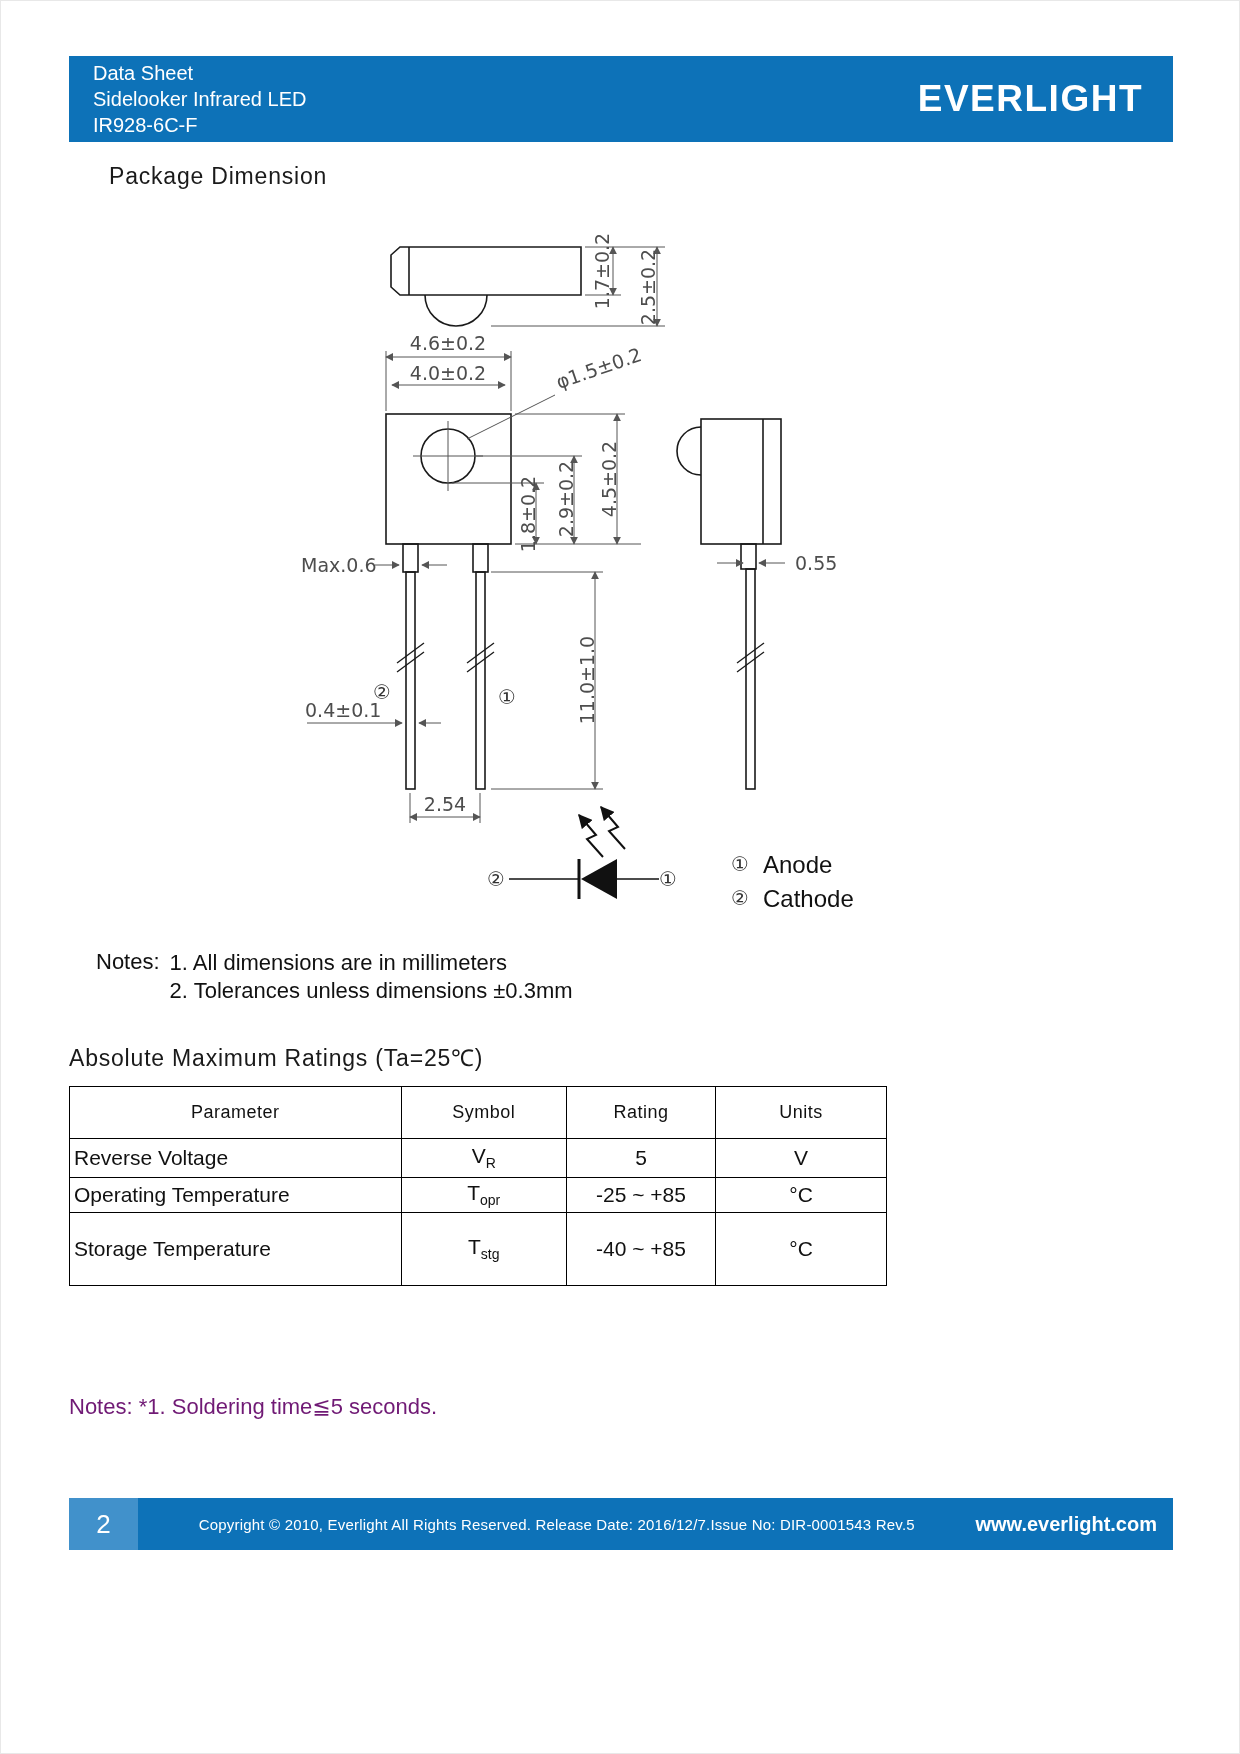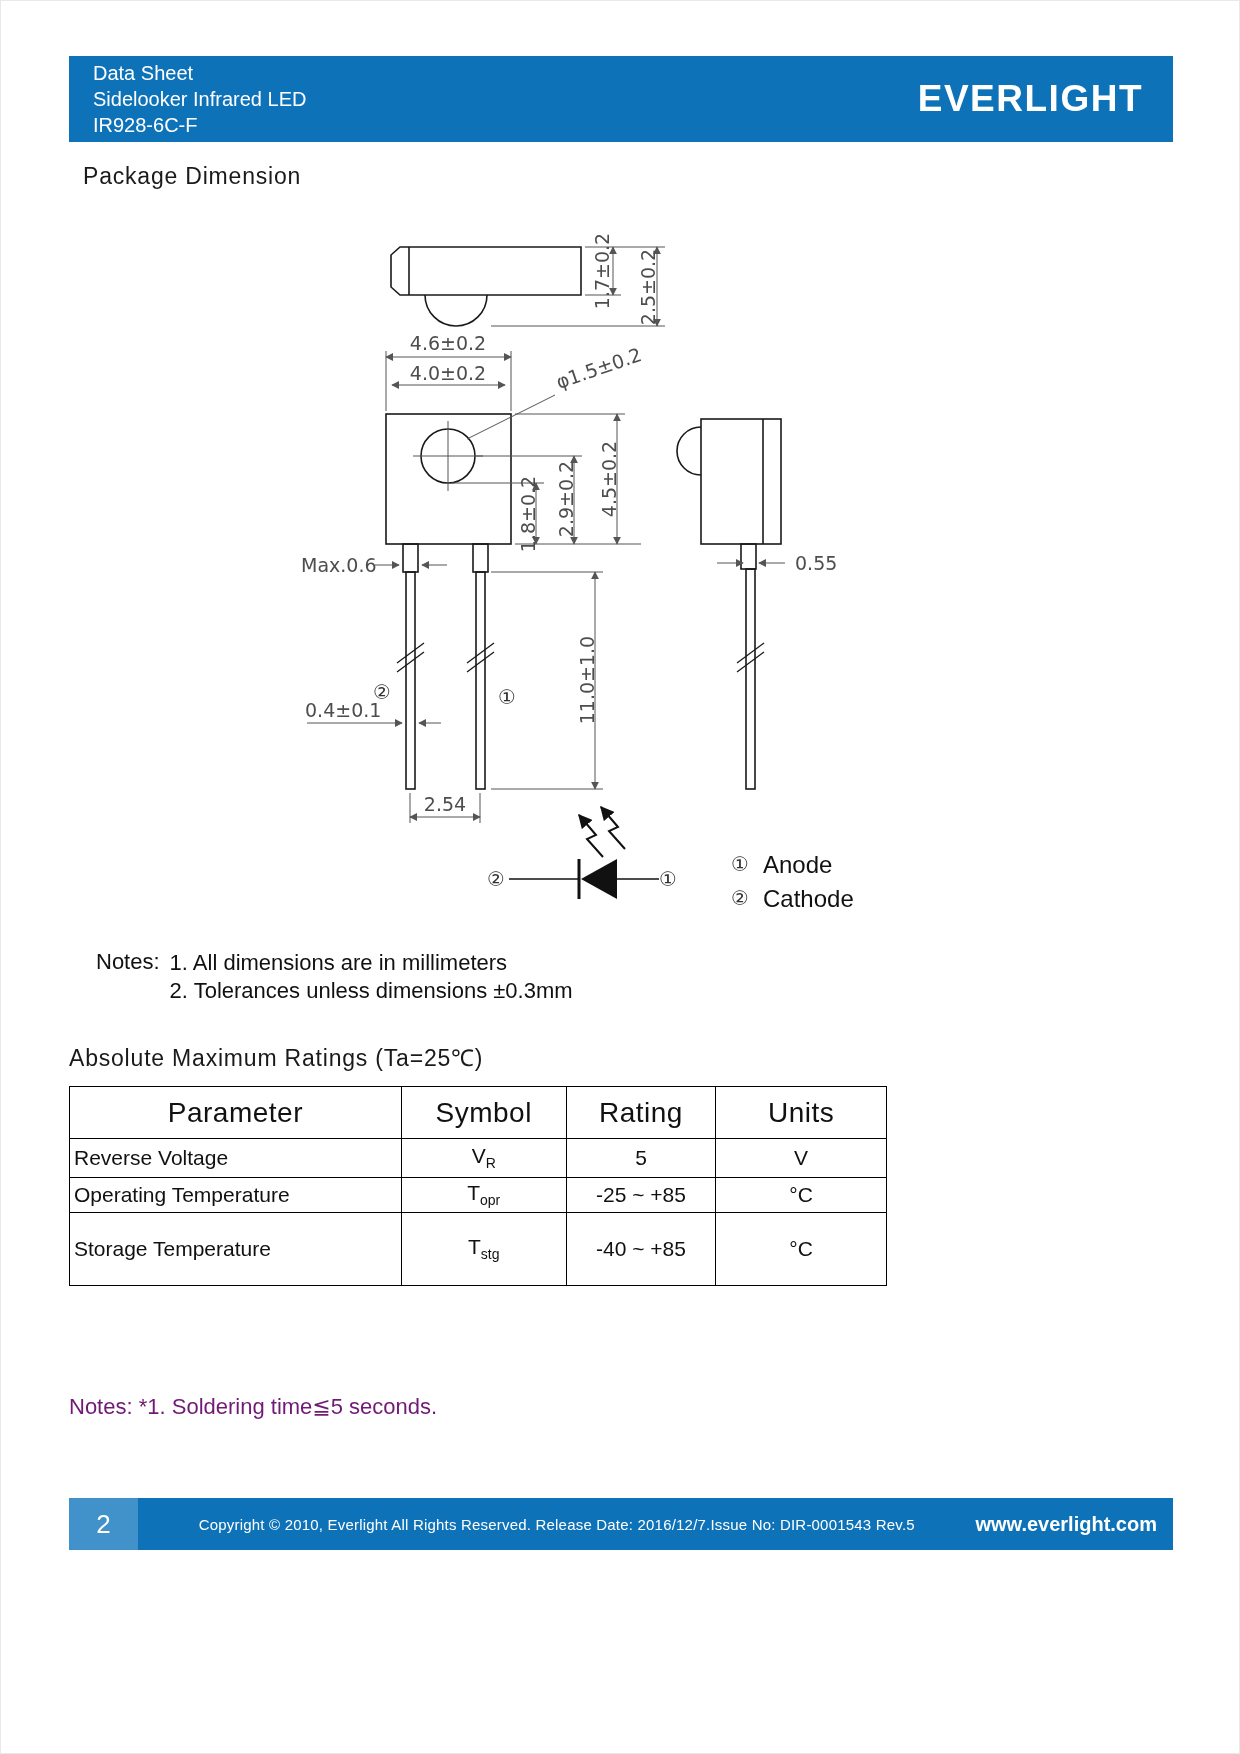--- a/index.html
+++ b/index.html
@@ -9,39 +9,39 @@
 
   
   .topbar { position:absolute; top:55px; left:68px; width:1104px; height:86px;
             background:#0d72b8; color:#fff; display:flex; align-items:center;
             justify-content:space-between; padding:0 30px 0 24px; }
   .topbar-text div { font-size:20px; line-height:26px; }
   .logo { font-size:37px; font-weight:800; letter-spacing:1.5px; font-family:"Liberation Sans", sans-serif; }
 
   
   .sec-title { position:absolute; font-size:23px; font-weight:400; color:#1a1a1a; letter-spacing:0.8px; }
-  .pkg-title { top:162px; left:82px; }
+  .pkg-title { top:162px; left:108px; }
   .amr-title { top:1040px; left:68px; }
 
   
   .drawing { position:absolute; top:198px; left:68px; width:1104px; height:732px; }
   .dim { font-family:"DejaVu Sans", sans-serif; font-size:19px; fill:#4d4d4d; }
   .pinlbl { font-family:"DejaVu Sans", sans-serif; font-size:20px; fill:#333; }
   .legend-txt { font-family:"Liberation Sans", sans-serif; font-size:24px; fill:#111; }
 
   
   .notes { position:absolute; top:948px; left:95px; display:flex; font-size:22px; color:#111; }
   .notes-label { margin-right:10px; }
   .notes-lines div { line-height:28px; }
 
   
   table.ratings { position:absolute; top:1085px; left:68px; width:818px;
                   border-collapse:collapse; color:#111; table-layout:fixed; }
   .ratings th, .ratings td { border:1.6px solid #000; }
-  .ratings th { height:52px; font-weight:400; font-size:28px; letter-spacing:0.5px; text-align:center; }
+  .ratings th { height:52px; font-weight:400; font-size:18px; letter-spacing:0.5px; text-align:center; }
   .ratings td { font-size:21px; text-align:center; height:35px; }
   .ratings td.param { text-align:left; padding-left:4px; }
   .ratings col.c1 { width:40.6%; } .ratings col.c2 { width:20.2%; }
   .ratings col.c3 { width:18.3%; } .ratings col.c4 { width:20.9%; }
   .ratings tbody tr:first-child td { height:39px; }
   .ratings tbody tr:last-child td { height:73px; }
   .ratings sub { font-size:14px; }
   .param div { line-height:26px; }
 
   .table-note { position:absolute; top:1393px; left:68px; font-size:22px; color:#701a75; }

